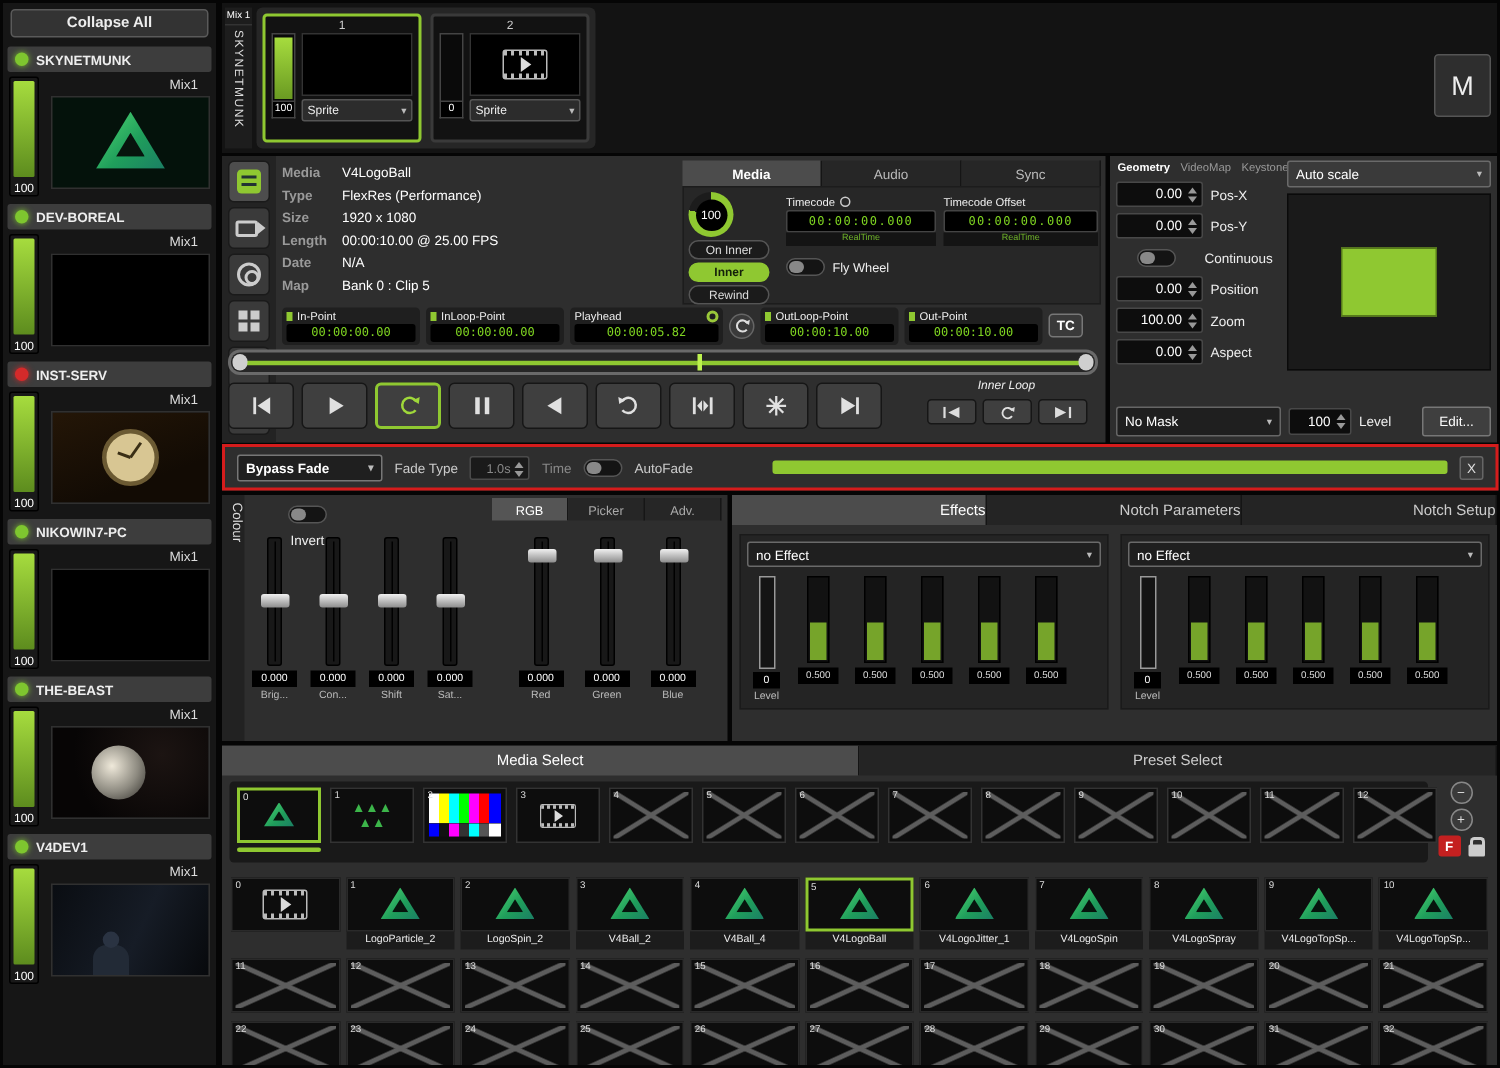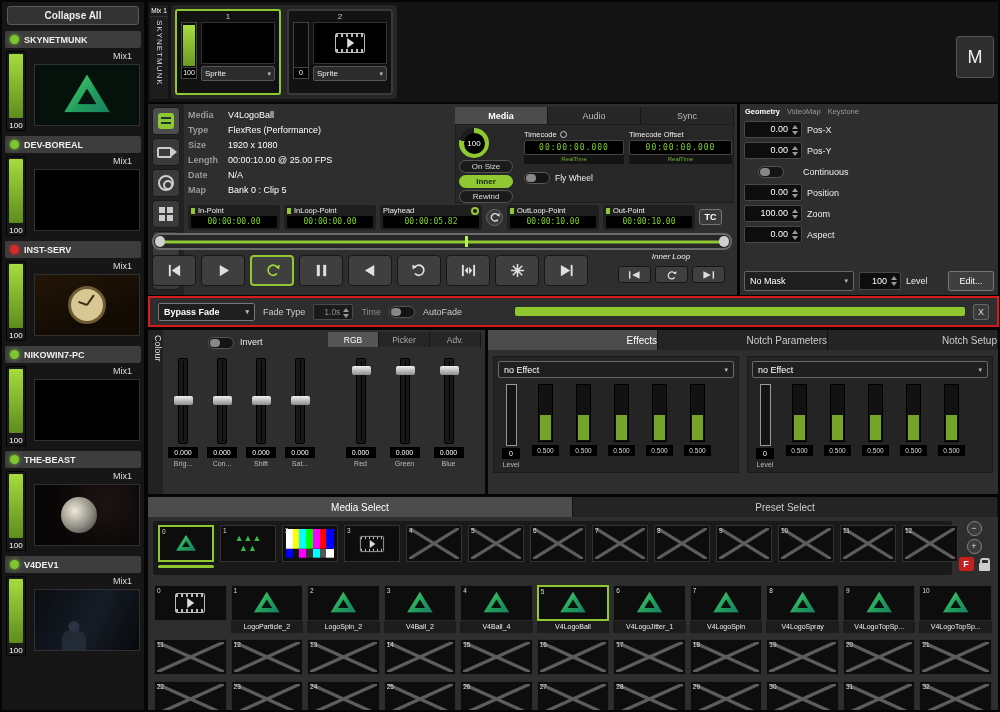--- a/index.html
+++ b/index.html
@@ -186,21 +186,21 @@
 .fade-select{width:97px;height:18px;background:#1f1f1f;border:1px solid #777;border-radius:2px;font-size:9px;font-weight:bold;color:#fff;display:flex;align-items:center;justify-content:space-between;padding:0 5px;flex:none;}
 .fade-lbl{font-size:9px;color:#ccc;}
 .fade-time{width:40px;height:16px;background:#1a1a1a;border:1px solid #4a4a4a;border-radius:2px;font-size:8.5px;color:#888;text-align:right;padding-right:12px;line-height:14px;position:relative;flex:none;}
 .fade-lbl.dim{color:#888;}
 .fade-progress{width:450px;height:9px;background:#8fc831;border-radius:2px;margin-left:auto;flex:none;}
 .x-btn{width:16px;height:16px;background:#3a3a3a;border:1px solid #666;border-radius:2px;color:#ddd;font-size:9px;display:flex;align-items:center;justify-content:center;flex:none;}
 
 
 .panel-colour{position:absolute;left:148px;top:330px;width:337px;height:164px;background:#2e2e2e;}
 .colour-tab{position:absolute;left:0;top:0;bottom:0;width:15px;background:#222;writing-mode:vertical-rl;font-size:9px;color:#ddd;padding-top:5px;text-align:left;}
-.invert-row{position:absolute;left:60px;top:7px;display:flex;gap:6px;}
+.invert-row{position:absolute;left:44px;top:7px;display:flex;align-items:center;gap:6px;flex-direction:column;}
 .inv-lbl{font-size:9px;color:#eee;}
 .main-sliders{position:absolute;left:20px;top:28px;display:flex;gap:9px;}
 .rgb-block{position:absolute;left:180px;top:2px;right:4px;}
 .rgb-tabs{display:flex;height:15px;}
 .rgb-tab{flex:1;background:#262626;color:#aaa;font-size:8.5px;display:flex;align-items:center;justify-content:center;border-right:1px solid #161616;}
 .rgb-tab.selected{background:#555;color:#fff;font-weight:normal;}
 .rgb-sliders{display:flex;gap:14px;margin-top:11px;justify-content:center;}
 .vslider{width:30px;display:flex;flex-direction:column;align-items:center;}
 .vtrack{width:10px;height:86px;background:#181818;border:1px solid #000;border-radius:2px;position:relative;}
 .vtrack::before{content:"";position:absolute;left:50%;top:2px;bottom:2px;width:1px;background:#000;}
@@ -524,21 +524,21 @@
         <div class="pb-left">
           <div class="dial-row">
             <div class="dial">
                 <div class="dial-inner">100</div>
               </div>
             <span class="pb-lbl">Speed</span>
           </div>
           <div class="pills">
 
           <div class="pill">
-                <span>On Size</span>
+                <span>On Inner</span>
               </div>
               <div class="pill on">
                 <span>Inner</span>
               </div>
               <div class="pill">
                 <span>Rewind</span>
               </div>
             </div>
         </div>
         <div class="tc-group tc-g1">
@@ -733,20 +733,29 @@
         <div class="gval"><span>100.00</span><span class="spin"></span></div>
 
         <span class="glabel">Zoom</span>
       </div>
         <div class="gparam kind-stepper">
         <div class="gval"><span>0.00</span><span class="spin"></span></div>
 
         <span class="glabel">Aspect</span>
       </div>
       </div>
+    <div class="geo-right">
+      <div class="auto-scale">
+          <span>Auto scale</span>
+          <span class="caret">▾</span>
+        </div>
+      <div class="geo-preview">
+          <div class="geo-rect"></div>
+        </div>
+    </div>
     <div class="geo-bottom">
       <div class="mask-select">
           <span>No Mask</span>
           <span class="caret">▾</span>
         </div>
       <div class="level-step"><span>100</span><span class="spin"></span></div>
       <span class="level-lbl">Level</span>
       <div class="edit-btn">Edit...</div>
     </div>
   </section>

